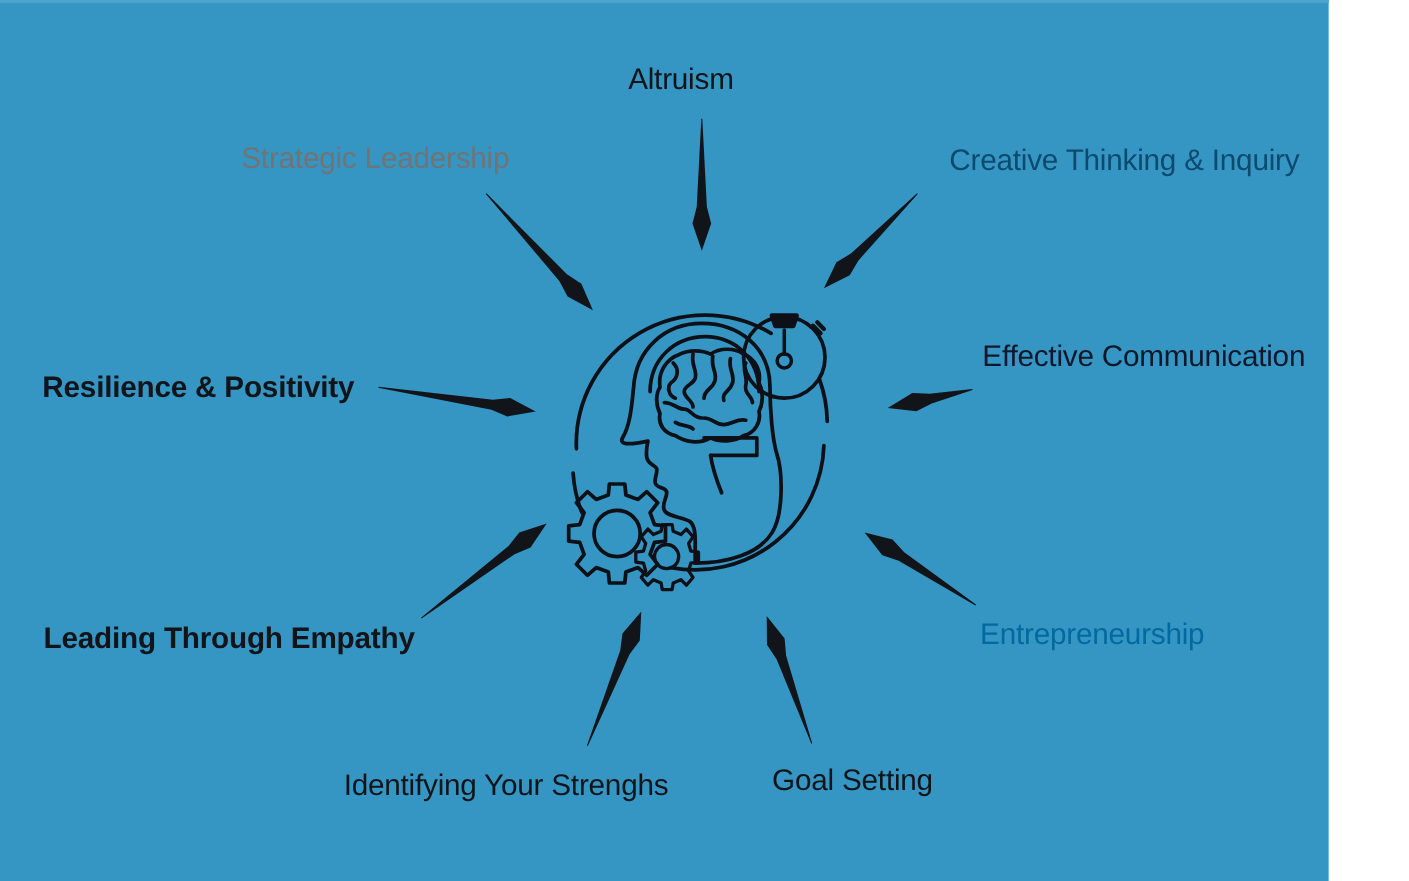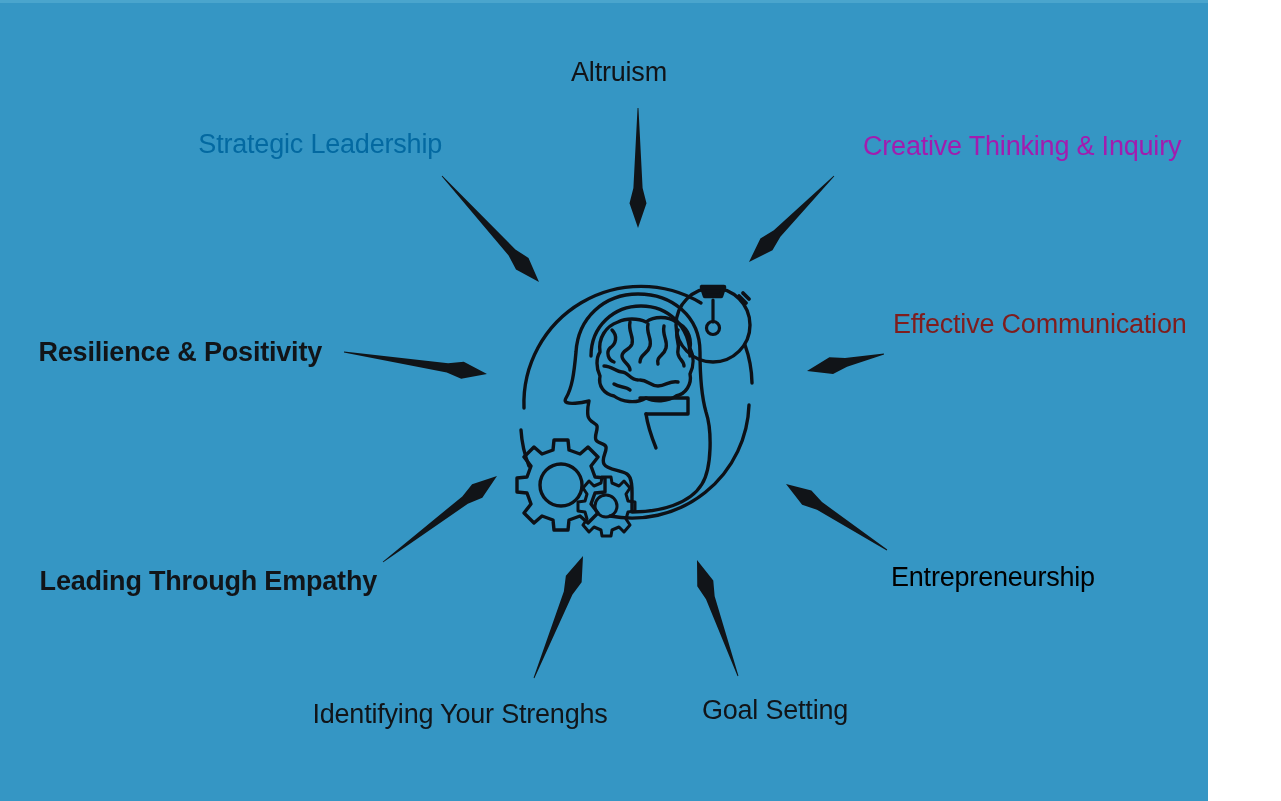--- a/index.html
+++ b/index.html
@@ -156,22 +156,22 @@
                  L 619,527 L 612,530 L 611,536 L 602,536 L 601,530 L 594,527 L 589,532
                  L 583,525 L 587,519 L 585,512 L 578,511 L 578,502 L 585,501 L 587,494
                  L 583,488 L 589,481 L 594,486 L 601,483 Z" stroke-width="3"></path>
         <circle cx="606" cy="506" r="11" stroke-width="3"></circle>
       </g>
     </g>
   </svg>
 
   <div id="label-layer">
       <div class="label anchor-mid" style="left: 619px; top: 72px; color: rgb(17, 20, 24);">Altruism</div>
-      <div class="label anchor-end" style="left: 442px; top: 144px; color: #0369a1;">Strategic Leadership</div>
-      <div class="label anchor-start" style="left: 863px; top: 146px; color: #a21caf;">Creative Thinking &amp; Inquiry</div>
+      <div class="label anchor-end" style="left: 463px; top: 144px; color: #737373;">Strategic Leadership</div>
+      <div class="label anchor-start" style="left: 863px; top: 146px; color: #0c4a6e;">Creative Thinking &amp; Inquiry</div>
       <div class="label anchor-end" style="left: 322px; top: 352px; color: rgb(17, 20, 24); font-weight: bold;">Resilience &amp; Positivity</div>
-      <div class="label anchor-start" style="left: 893px; top: 324px; color: #7f1d1d;">Effective Communication</div>
+      <div class="label anchor-start" style="left: 893px; top: 324px; color: #0f172a;">Effective Communication</div>
       <div class="label anchor-end" style="left: 377px; top: 581px; color: rgb(17, 20, 24); font-weight: bold;">Leading Through Empathy</div>
-      <div class="label anchor-start" style="left: 891px; top: 577px; color: #000000;">Entrepreneurship</div>
+      <div class="label anchor-start" style="left: 891px; top: 577px; color: #0369a1;">Entrepreneurship</div>
       <div class="label anchor-mid" style="left: 460px; top: 714px; color: rgb(17, 20, 24);">Identifying Your Strenghs</div>
       <div class="label anchor-mid" style="left: 775px; top: 710px; color: rgb(17, 20, 24); text-align: center;">Goal Setting</div>
     </div>
 </div>
 
 </body></html>

